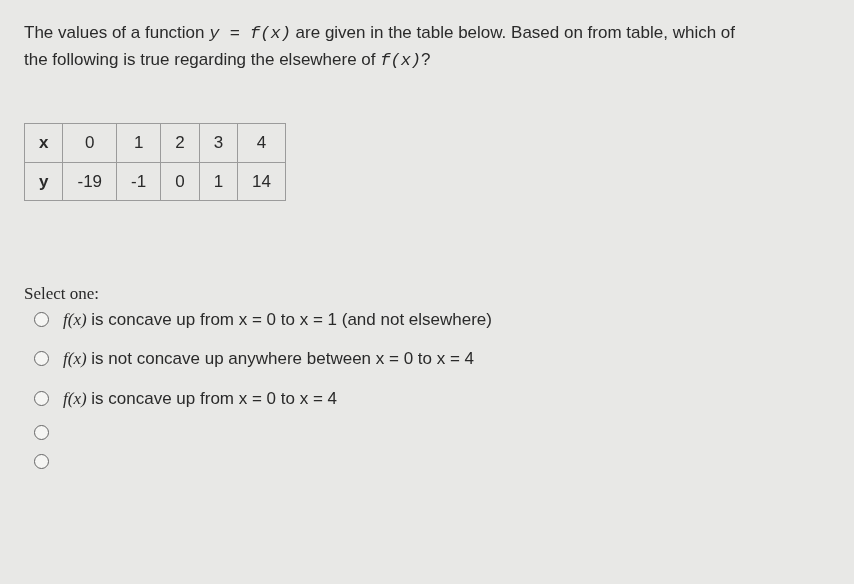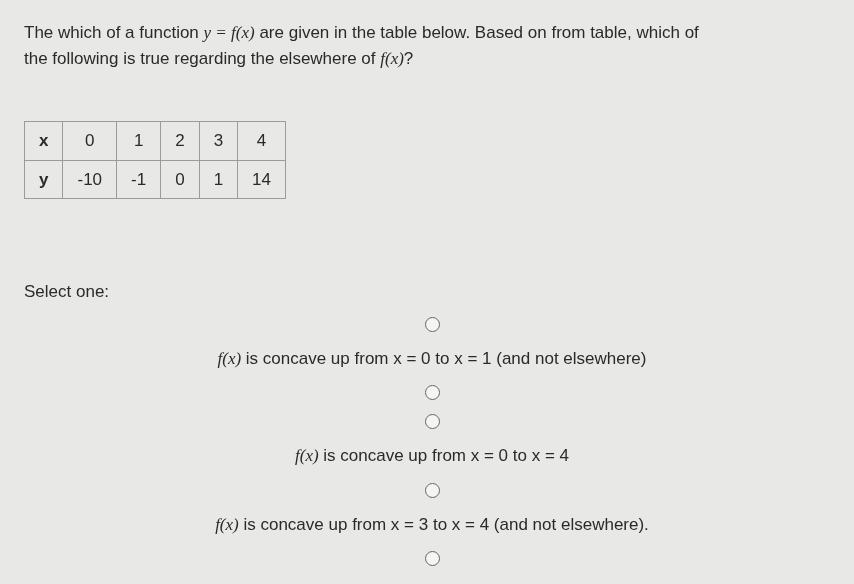--- a/index.html
+++ b/index.html
@@ -15,112 +15,111 @@
       padding: 20px 24px;
       color: #2a2a2a;
       font-size: 17px;
       line-height: 1.5;
     }
     .question-text {
       margin-bottom: 50px;
     }
     .math {
       font-style: italic;
-      font-family: Liberation Serif, serif;
+      font-family: Liberation Mono, monospace;
     }
     table.data-table {
       border-collapse: collapse;
       margin-bottom: 80px;
     }
     table.data-table td, table.data-table th {
       border: 1px solid #9b9b9b;
       padding: 6px 14px;
       text-align: center;
       font-weight: normal;
       min-width: 36px;
       background: #e8e8e6;
     }
     table.data-table th {
       font-weight: bold;
     }
     .select-one {
-      margin-bottom: 12px;
+      font-family: Liberation Serif, serif;
     }
     .option {
       display: flex;
       align-items: center;
       gap: 14px;
       margin-bottom: 14px;
       padding-left: 10px;
-      flex-direction: column;
     }
     .radio {
       width: 15px;
       height: 15px;
       border: 1.5px solid #666;
       border-radius: 50%;
       flex-shrink: 0;
       background: #f5f5f3;
     }
     .option-text .math-fn {
       font-family: 'Times New Roman', serif;
       font-style: italic;
     }
   </style>
 </head>
 <body>
 
 <div class="question-text">
-  <span>The which of a function </span><span class="math">y = f(x)</span><span> are given in the table below. Based on from table, which of</span><br>
+  <span>The values of a function </span><span class="math">y = f(x)</span><span> are given in the table below. Based on from table, which of</span><br>
   <span>the following is true regarding the elsewhere of </span><span class="math">f(x)</span><span>?</span>
 </div>
 
 <table class="data-table">
   <tbody>
       <tr>
     <th>x</th>
     <td>0</td>
     <td>1</td>
     <td>2</td>
     <td>3</td>
     <td>4</td>
   </tr>
   <tr>
     <th>y</th>
-    <td>-10</td>
+    <td>-19</td>
     <td>-1</td>
     <td>0</td>
     <td>1</td>
     <td>14</td>
   </tr>
 </tbody>
   </table>
 
 <div class="select-one">Select one:</div>
 
 <div class="option">
   <div class="radio"></div>
   <div class="option-text">
     <span class="math-fn">f(x)</span><span> is concave up from x = 0 to x = 1 (and not elsewhere)</span>
   </div>
 </div>
 
 <div class="option">
   <div class="radio"></div>
+  <div class="option-text">
+    <span class="math-fn">f(x)</span><span> is not concave up anywhere between x = 0 to x = 4</span>
+  </div>
 </div>
 
 <div class="option">
   <div class="radio"></div>
   <div class="option-text">
     <span class="math-fn">f(x)</span><span> is concave up from x = 0 to x = 4</span>
   </div>
 </div>
 
 <div class="option">
   <div class="radio"></div>
-  <div class="option-text">
-    <span class="math-fn">f(x)</span><span> is concave up from x = 3 to x = 4 (and not elsewhere).</span>
-  </div>
 </div>
 
 <div class="option">
   <div class="radio"></div>
 </div>
 
 </body></html>

